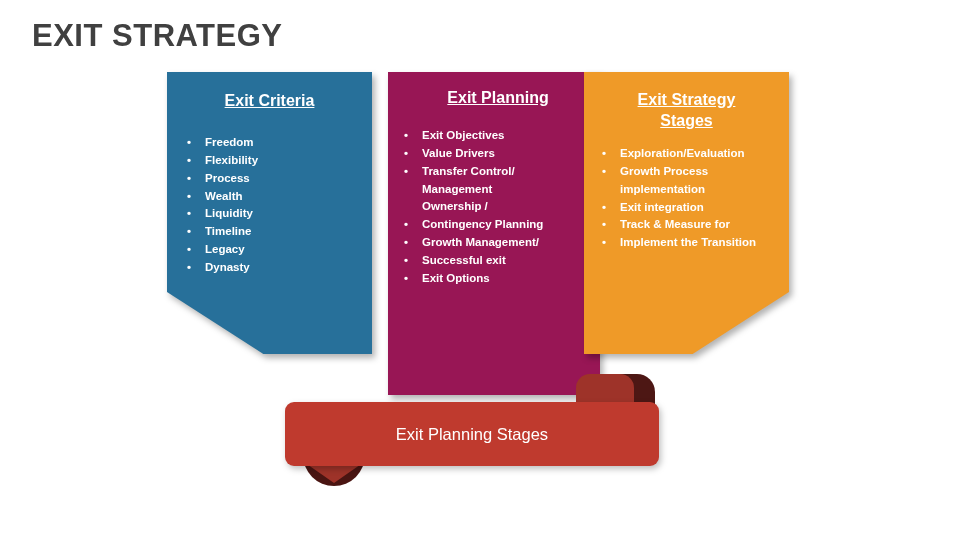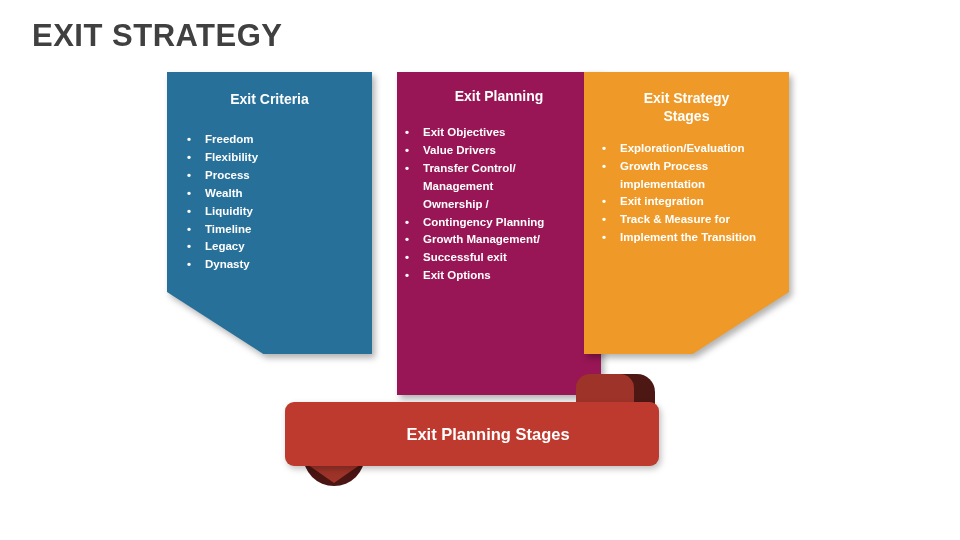--- a/index.html
+++ b/index.html
@@ -48,22 +48,23 @@
   .col-inner {
     position: relative;
     z-index: 2;
     padding: 0;
   }
 
   .col-title {
     color: #ffffff;
     font-weight: bold;
     text-align: center;
-    font-size: 14px;
+    font-size: 16px;
     line-height: 1.32;
+    text-decoration: underline;
   }
 
   .bullet-list {
     list-style: none;
     margin: 0;
     padding: 0;
   }
   .bullet-list li {
     position: relative;
     color: #ffffff;
@@ -90,23 +91,24 @@
   }
   #col-exit-criteria .col-shape {
     background: #27709a;
     clip-path: polygon(0 0, 100% 0, 100% 100%, 47% 100%, 0 78%);
   }
   #col-exit-criteria .col-title { margin-top: 18px; }
   #col-exit-criteria .bullet-list { margin-top: 23px; padding-left: 12px; }
 
   
   #col-exit-planning {
-    left: 397px;
+    left: 388px;
     width: 204px;
     height: 323px;
+    padding-left: 8px;
   }
   #col-exit-planning .col-shape {
     background: #981655;
     clip-path: polygon(0 0, 100% 0, 100% 100%, 0 100%);
   }
   #col-exit-planning .col-title { margin-top: 15px; }
   #col-exit-planning .bullet-list { margin-top: 19px; padding-left: 0px; }
 
   
   #col-exit-strategy-stages {
@@ -172,30 +174,30 @@
     left: 0;
     top: 8px;
     width: 374px;
     height: 64px;
     background: #bf3a2e;
     border-radius: 9px;
     filter: drop-shadow(2px 3px 3px rgba(0,0,0,0.25));
   }
   #ribbon-label {
     position: absolute;
-    left: 16px;
+    left: 0;
     top: 8px;
     width: 374px;
     height: 64px;
     display: flex;
     align-items: center;
     justify-content: center;
     color: #ffffff;
     font-size: 16.5px;
-    font-weight: bold;
+    font-weight: normal;
     z-index: 5;
     pointer-events: none;
   }
 </style>
 </head>
 <body>
 
 <div id="slide">
 
   <div id="page-title">EXIT STRATEGY</div>

